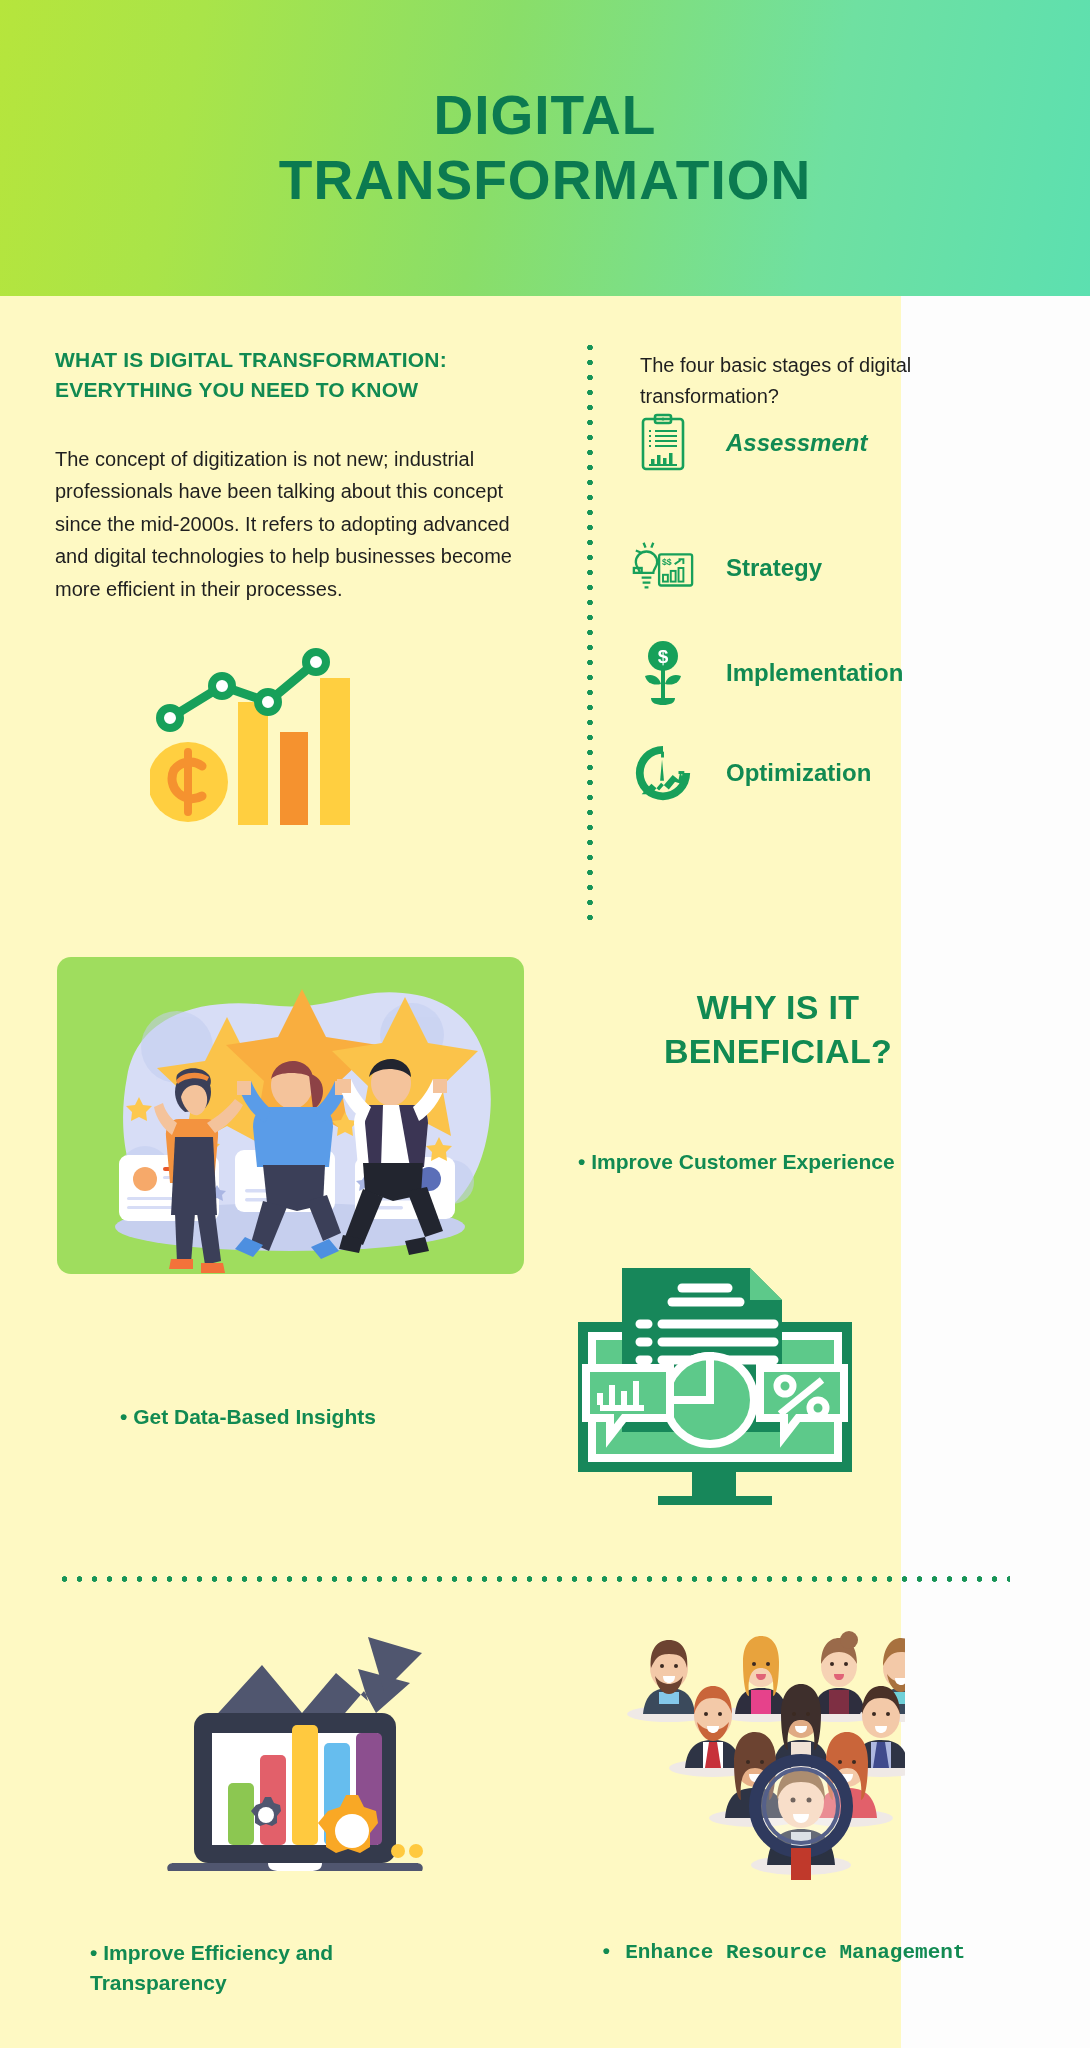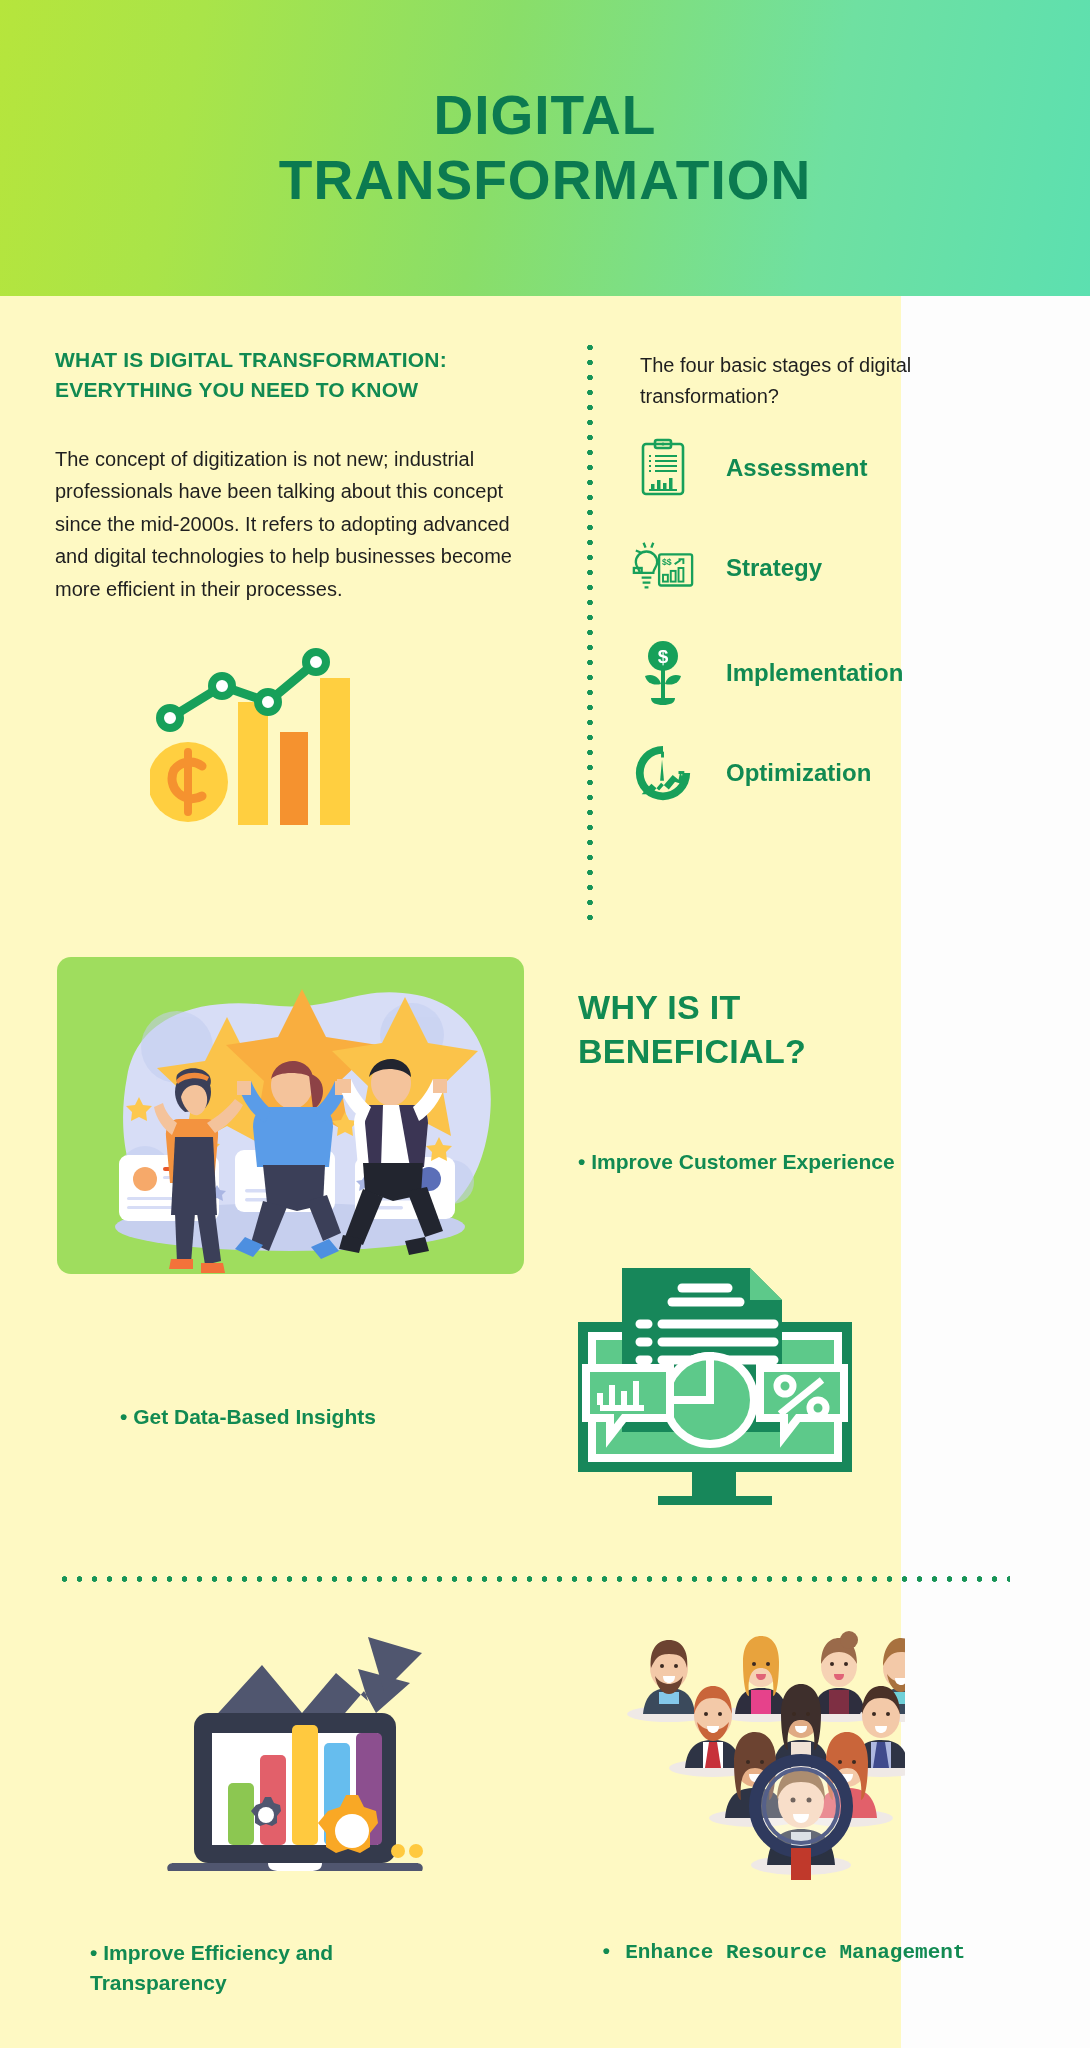--- a/index.html
+++ b/index.html
@@ -50,36 +50,37 @@
   
   .stages-q {
     position:absolute; left:640px; top:350px; width:320px;
     color:#1f1f1f; font-size:20px; line-height:1.55;
   }
   .stage-row {
     position:absolute; left:630px; display:flex; align-items:center; gap:30px;
   }
   .stage-icon { width:66px; height:66px; display:flex; align-items:center; justify-content:center; }
   .stage-label { color:#118a52; font-size:24px; font-weight:bold; white-space:nowrap; }
-  #stage-0 { top:435px; }
+  #stage-0 { top:410px;font-style:italic; }
   #stage-1 { top:535px; }
   #stage-2 { top:640px; }
   #stage-3 { top:740px;text-align:right; }
 
   
   .stars-card {
     position:absolute; left:57px; top:957px; width:467px; height:317px;
     background:#9fdd5e; border-radius:14px; overflow:hidden;
   }
 
   
   .why-head {
     position:absolute; left:578px; top:985px; width:400px;
     color:#118a52; font-size:34px; font-weight:bold; line-height:1.30;
     letter-spacing:0.3px;
+    text-align:center;
   }
   .bullet-1 {
     position:absolute; left:578px; top:1125px; width:470px;
     color:#118a52; font-size:21px; font-weight:bold;margin-top:25px;
   }
   .bullet-2 {
     position:absolute; left:120px; top:1405px; width:400px;
     color:#118a52; font-size:21px; font-weight:bold;
   }
   .bullet-3 {

